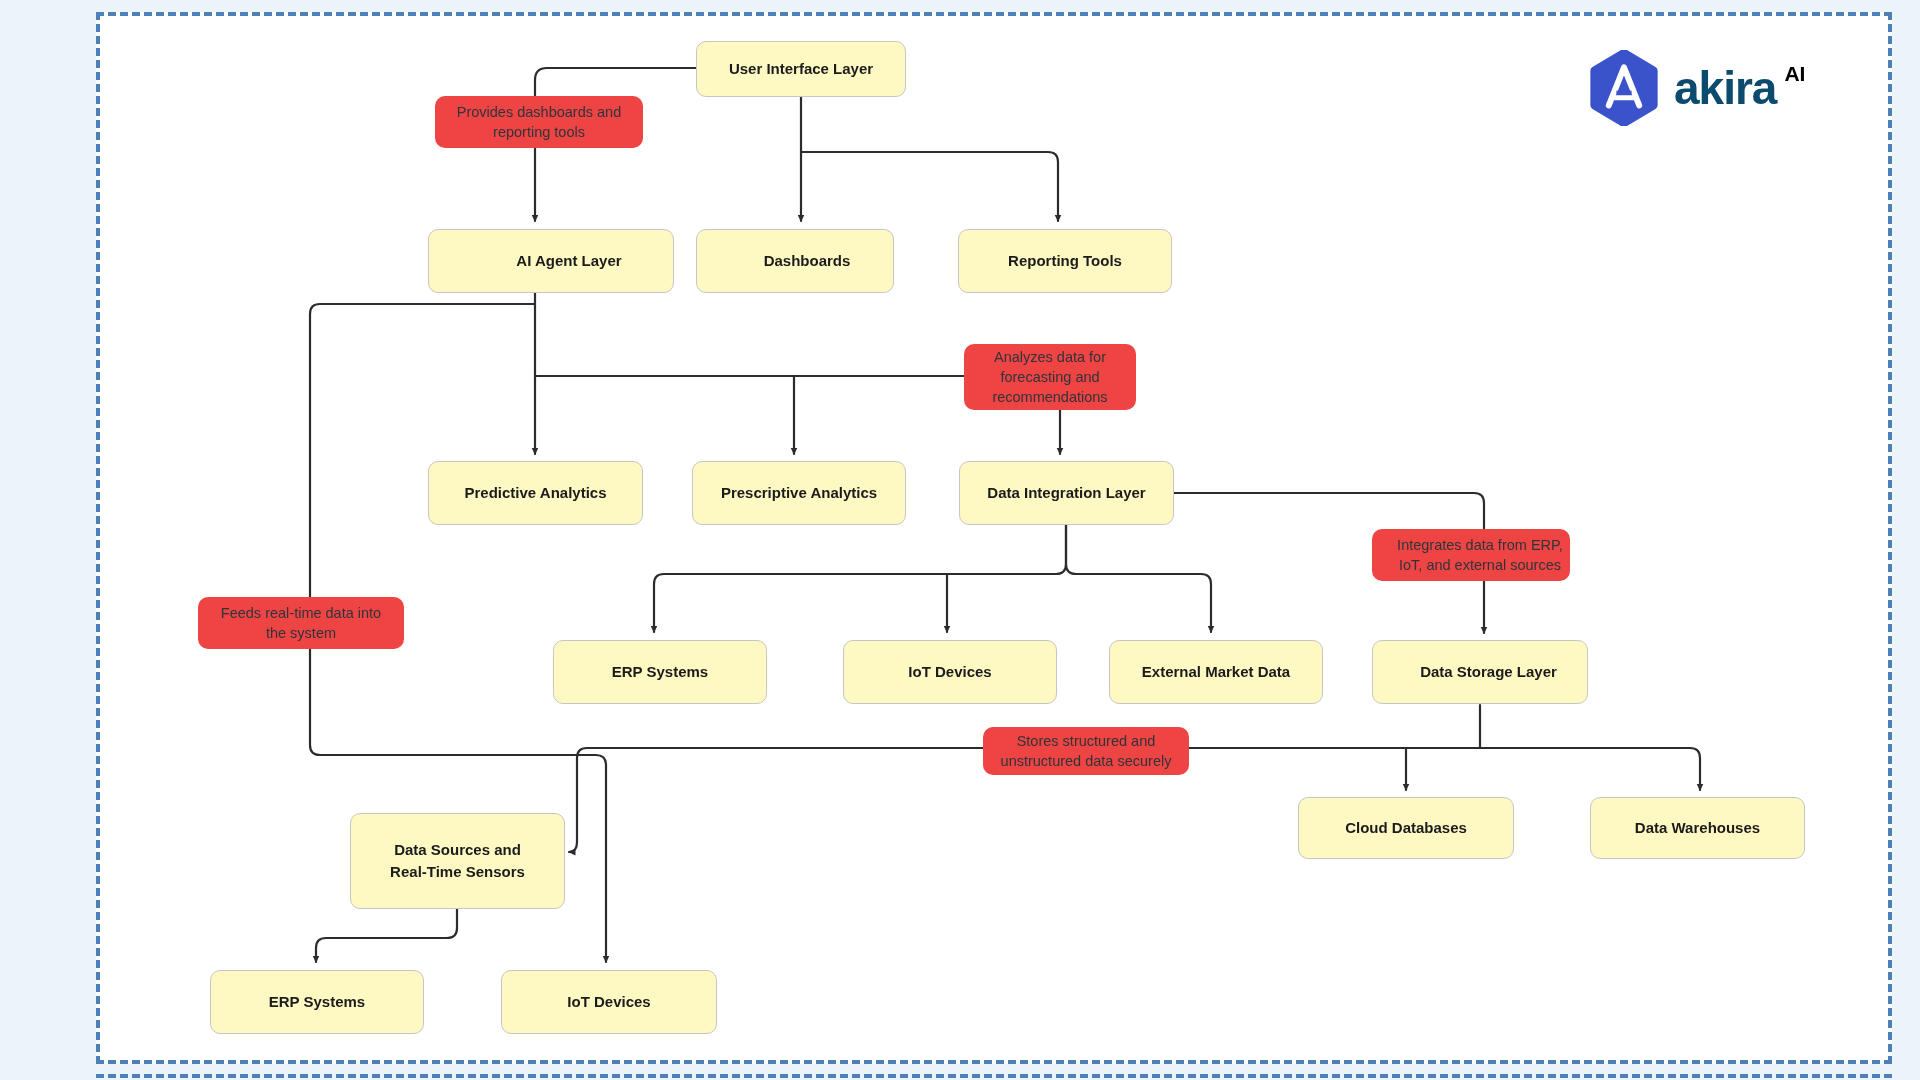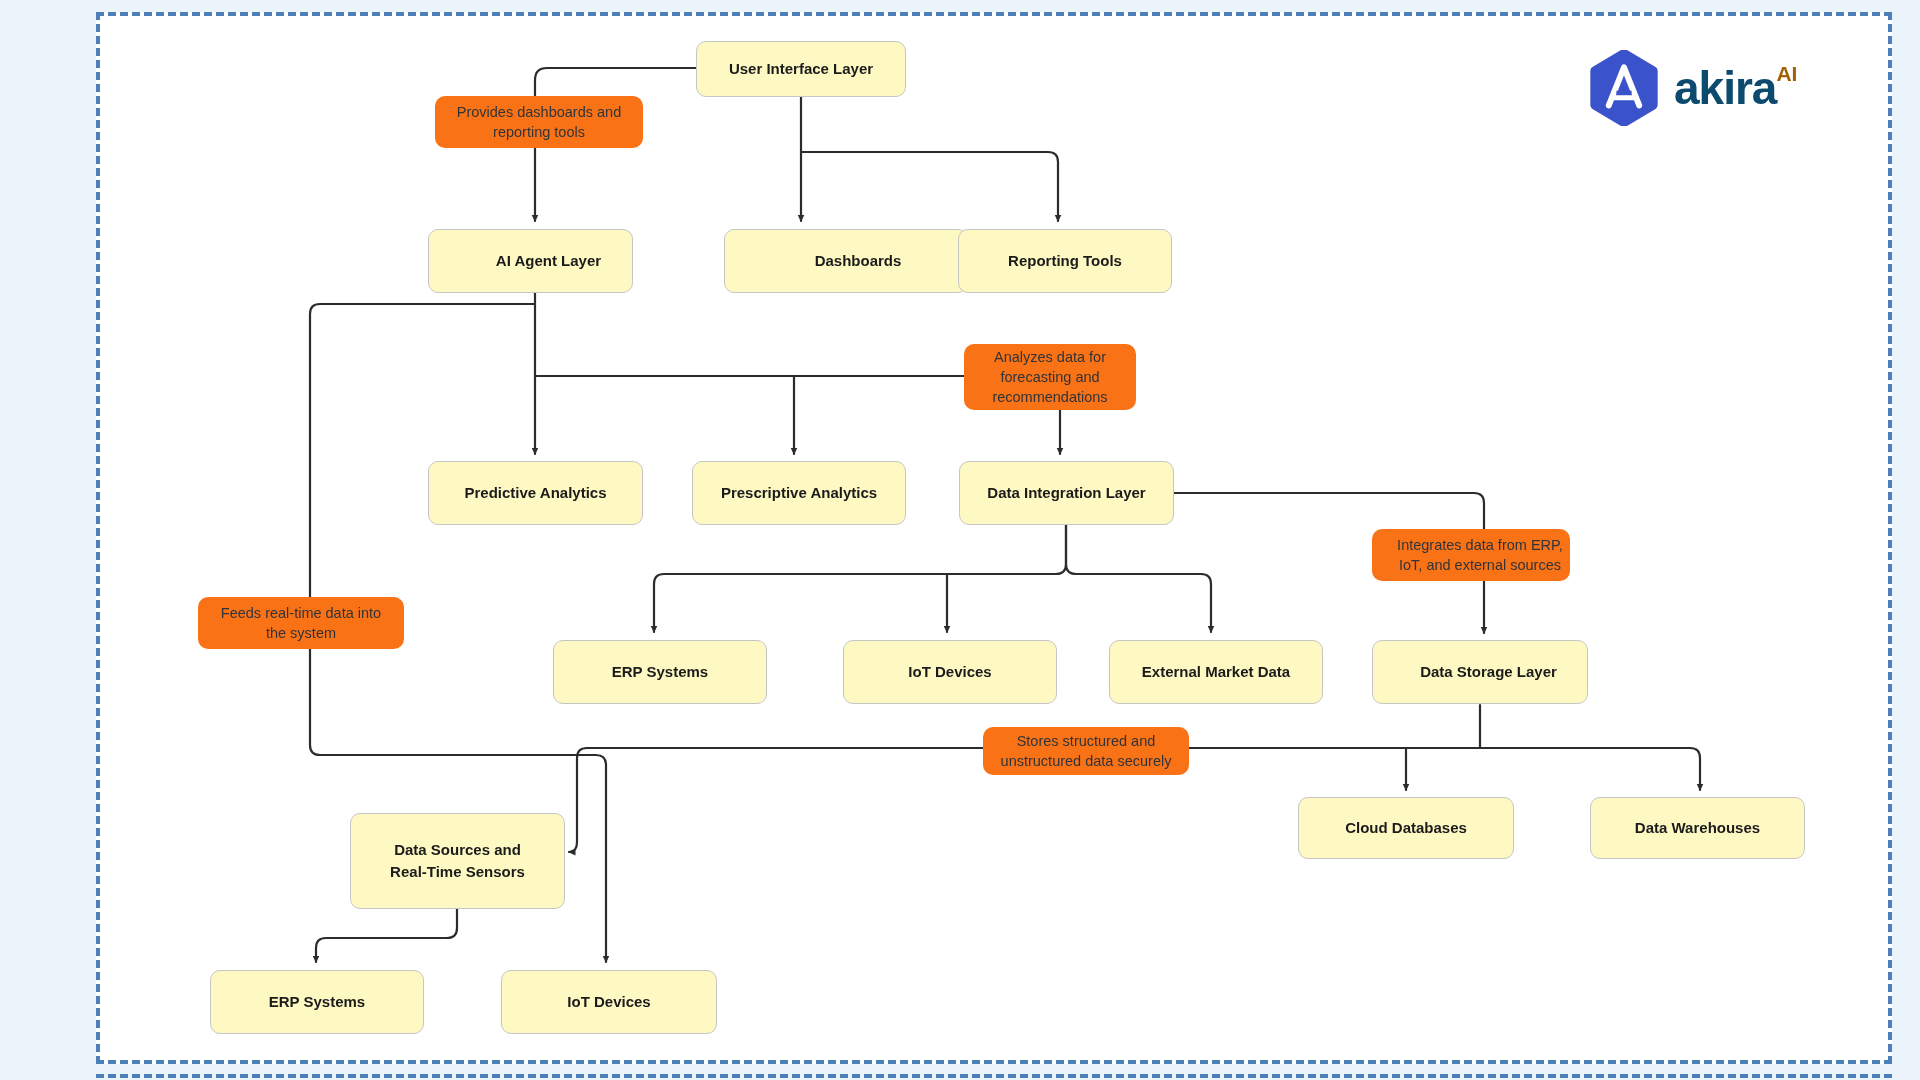--- a/index.html
+++ b/index.html
@@ -18,35 +18,35 @@
   }
   #edge-layer{position:absolute;left:0;top:0;width:1920px;height:1080px;z-index:2;}
   .node{
     position:absolute;z-index:4;background:#fef9c3;
     border:1px solid #c6c6c6;border-radius:10px;
     display:flex;align-items:center;justify-content:center;
     font-weight:bold;font-size:15px;color:#1b1b1b;text-align:center;
     white-space:pre-line;line-height:1.45;box-sizing:border-box;
   }
   .annotation{
-    position:absolute;z-index:3;background:#f97316;border-radius:10px;
+    position:absolute;z-index:3;background:#ef4444;border-radius:10px;
     display:flex;align-items:center;justify-content:center;
     font-size:14.5px;color:#30343a;text-align:center;
     white-space:pre-line;line-height:1.4;box-sizing:border-box;padding:2px 6px;
   }
   #logo{
     position:absolute;z-index:5;left:1588px;top:50px;width:260px;height:76px;
     display:flex;align-items:center;
   }
   #logo-text{
     font-weight:bold;font-size:46px;color:#0c4a6e;letter-spacing:-1px;margin-left:14px;
   }
   #logo-sup{
-    font-weight:bold;font-size:21px;color:#a16207;vertical-align:super;
-    position:relative;top:-14px;margin-left:0;letter-spacing:0;
+    font-weight:bold;font-size:21px;color:#000000;vertical-align:super;
+    position:relative;top:-14px;margin-left:8px;letter-spacing:0;
   }
 </style>
 </head>
 <body>
 
 <div id="canvas-frame"></div>
 <div id="bottom-extra-line"></div>
 
 <svg id="edge-layer" xmlns="http://www.w3.org/2000/svg">
   <defs>
@@ -71,22 +71,22 @@
       <path d="M 587 748 H 1690" fill="none" stroke="#2c2c2c" stroke-width="2.2" stroke-linecap="round"></path>
       <path d="M 587 748 Q 577 748 577 758 V 842 Q 577 852 569 852" fill="none" stroke="#2c2c2c" stroke-width="2.2" stroke-linecap="round" marker-end="url(#arrow-head)"></path>
       <path d="M 1690 748 Q 1700 748 1700 758 V 790" fill="none" stroke="#2c2c2c" stroke-width="2.2" stroke-linecap="round" marker-end="url(#arrow-head)"></path>
       <path d="M 1406 748 V 790" fill="none" stroke="#2c2c2c" stroke-width="2.2" stroke-linecap="round" marker-end="url(#arrow-head)"></path>
       <path d="M 457 909 V 928 Q 457 938 447 938 H 326 Q 316 938 316 948 V 962" fill="none" stroke="#2c2c2c" stroke-width="2.2" stroke-linecap="round" marker-end="url(#arrow-head)"></path>
     </g>
 </svg>
 
 <div id="node-layer">
     <div class="node" style="left: 696px; top: 41px; width: 210px; height: 56px;">User Interface Layer</div>
-    <div class="node" style="left: 428px; top: 229px; width: 205px; height: 64px; padding-left: 36px;">AI Agent Layer</div>
-    <div class="node" style="left: 724px; top: 229px; width: 244px; height: 64px; padding-left: 24px;">Dashboards</div>
+    <div class="node" style="left: 428px; top: 229px; width: 246px; height: 64px; padding-left: 36px;">AI Agent Layer</div>
+    <div class="node" style="left: 696px; top: 229px; width: 198px; height: 64px; padding-left: 24px;">Dashboards</div>
     <div class="node" style="left: 958px; top: 229px; width: 214px; height: 64px;">Reporting Tools</div>
     <div class="node" style="left: 428px; top: 461px; width: 215px; height: 64px;">Predictive Analytics</div>
     <div class="node" style="left: 692px; top: 461px; width: 214px; height: 64px;">Prescriptive Analytics</div>
     <div class="node" style="left: 959px; top: 461px; width: 215px; height: 64px; text-align: right;">Data Integration Layer</div>
     <div class="node" style="left: 553px; top: 640px; width: 214px; height: 64px;">ERP Systems</div>
     <div class="node" style="left: 843px; top: 640px; width: 214px; height: 64px;">IoT Devices</div>
     <div class="node" style="left: 1109px; top: 640px; width: 214px; height: 64px;">External Market Data</div>
     <div class="node" style="left: 1372px; top: 640px; width: 216px; height: 64px; padding-left: 17px;">Data Storage Layer</div>
     <div class="node" style="left: 1298px; top: 797px; width: 216px; height: 62px;">Cloud Databases</div>
     <div class="node" style="left: 1590px; top: 797px; width: 215px; height: 62px;">Data Warehouses</div>

